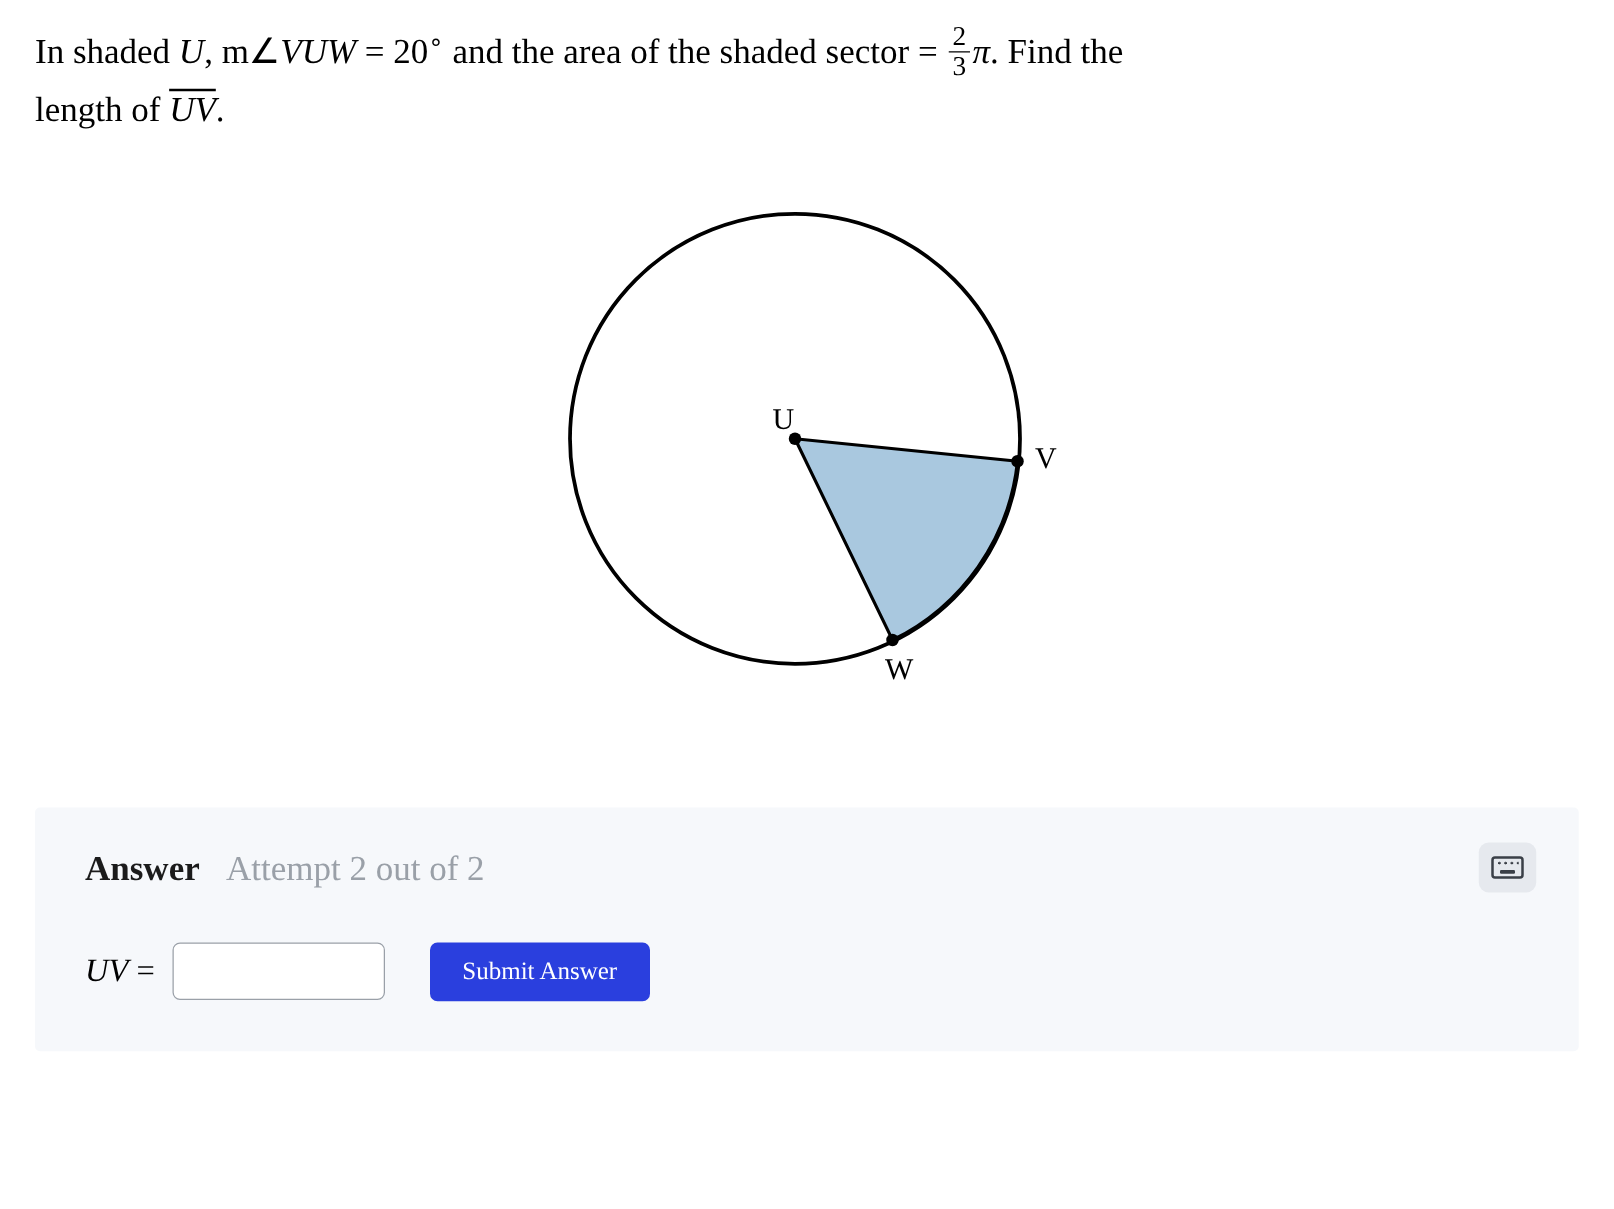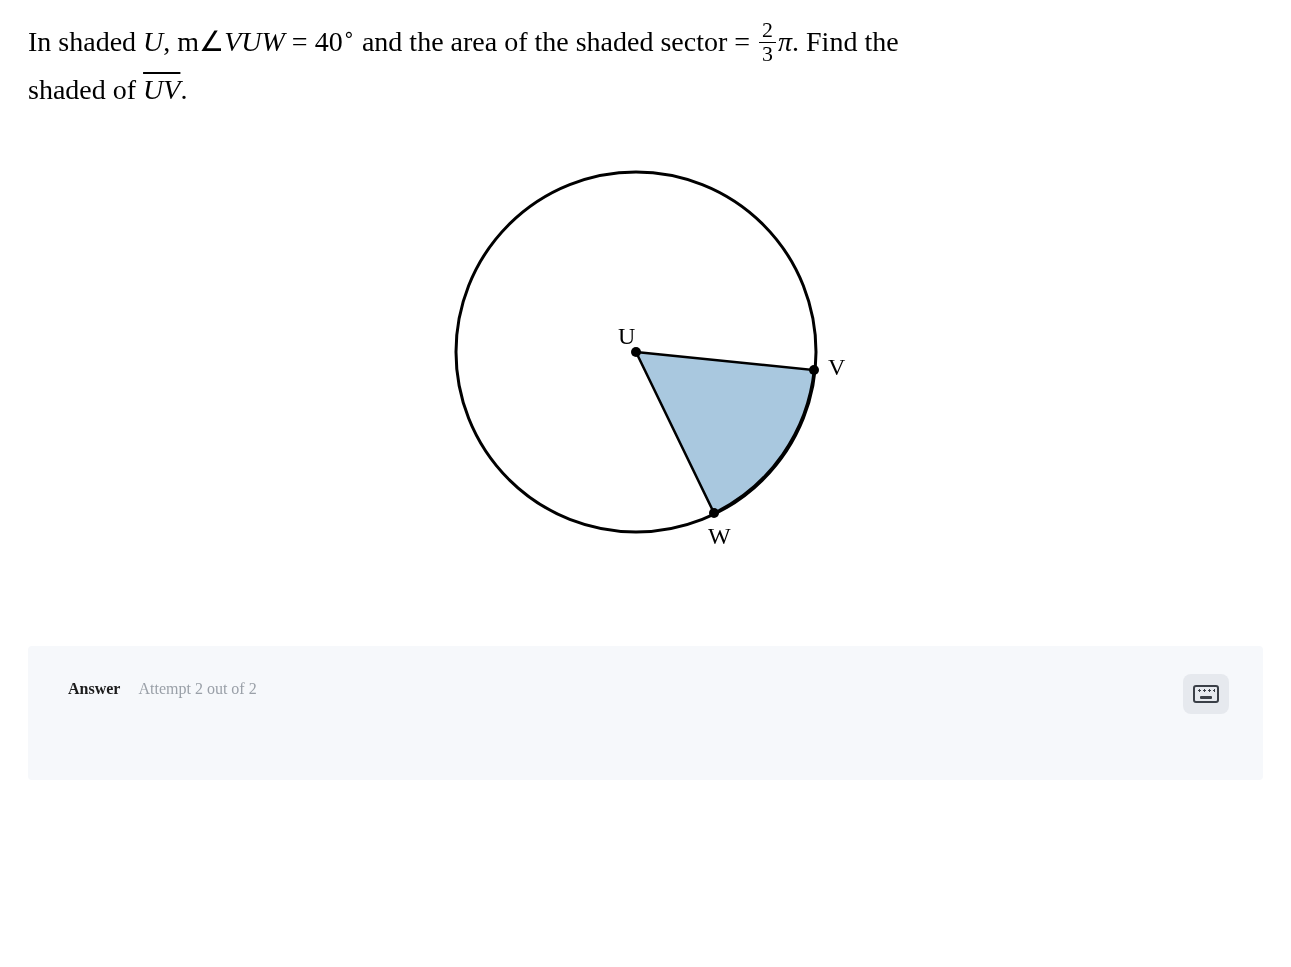--- a/index.html
+++ b/index.html
@@ -40,21 +40,21 @@
     margin: 30px 0 60px 0;
   }
   .answer-panel {
     background: #f6f8fb;
     padding: 34px 40px 40px 40px;
     border-radius: 4px;
     position: relative;
   }
   .answer-header {
     font-family: Georgia, serif;
-    font-size: 16px;
+    font-size: 28px;
     margin-bottom: 42px;
   }
   .answer-header .bold { font-weight: bold; color: #1b1b1b; }
   .answer-header .attempt { color: #9aa0a8; margin-left: 14px; font-weight: normal; }
   .answer-row {
     display: flex;
     align-items: center;
     gap: 14px;
     font-size: 26px;
   }
@@ -116,22 +116,22 @@
     bottom: 2px; left: 5px; right: 5px;
     height: 3px;
     background: #3a3f47;
     border-radius: 1px;
   }
 </style>
 </head>
 <body>
 
 <div class="problem-text">
-  <span>In shaded </span><span class="mathit">U</span><span>, m</span><span class="rm">∠</span><span class="mathit">VUW</span><span> = </span><span>40</span><span class="deg">∘</span><span> and the area of the shaded sector = </span><span class="frac"><span class="num">2</span><span class="den">3</span></span><span class="mathit">π</span><span>. Find the</span><br>
-  <span>shaded of </span><span class="mathit overline">UV</span><span>.</span>
+  <span>In shaded </span><span class="mathit">U</span><span>, m</span><span class="rm">∠</span><span class="mathit">VUW</span><span> = </span><span>20</span><span class="deg">∘</span><span> and the area of the shaded sector = </span><span class="frac"><span class="num">2</span><span class="den">3</span></span><span class="mathit">π</span><span>. Find the</span><br>
+  <span>length of </span><span class="mathit overline">UV</span><span>.</span>
 </div>
 
 <div class="diagram-wrap">
   <svg width="440" height="430" viewBox="0 0 440 430">
     <circle cx="210" cy="200" r="180" fill="none" stroke-width="3" stroke="#000000"></circle>
     <path d="M 210 200 L 388 218 A 180 180 0 0 1 288 361 Z" stroke="#000" stroke-width="2.5" fill="#a9c8df"></path>
     <circle cx="210" cy="200" r="5" fill="#000"></circle>
     <circle cx="388" cy="218" r="5" fill="#000"></circle>
     <circle cx="288" cy="361" r="5" fill="#000"></circle>
     <text x="192" y="192" font-family="Georgia" font-size="24">U</text>
@@ -141,13 +141,20 @@
 </div>
 
 <div class="answer-panel">
   <button class="keypad-btn">
     <span class="kb-icon"></span>
   </button>
   <div class="answer-header">
     <span class="bold">Answer</span>
     <span class="attempt">Attempt 2 out of 2</span>
   </div>
+  <div class="answer-row">
+    <span class="answer-label">
+      <span class="mathit">UV</span><span class="rm"> = </span>
+    </span>
+    <input class="answer-input" type="text" value="" style="">
+    <button class="submit-btn">Submit Answer</button>
+  </div>
 </div>
 
 </body></html>

